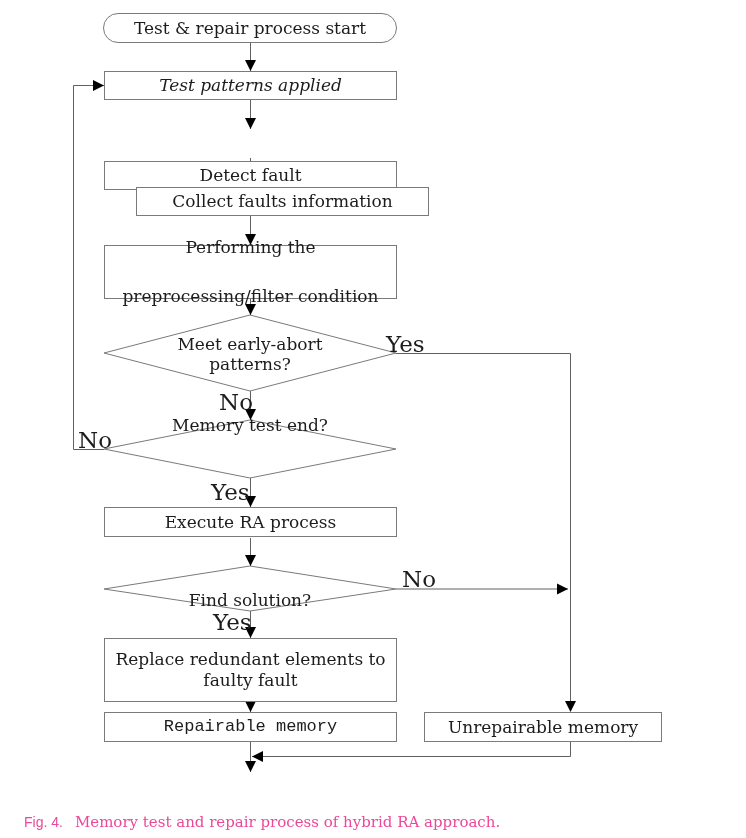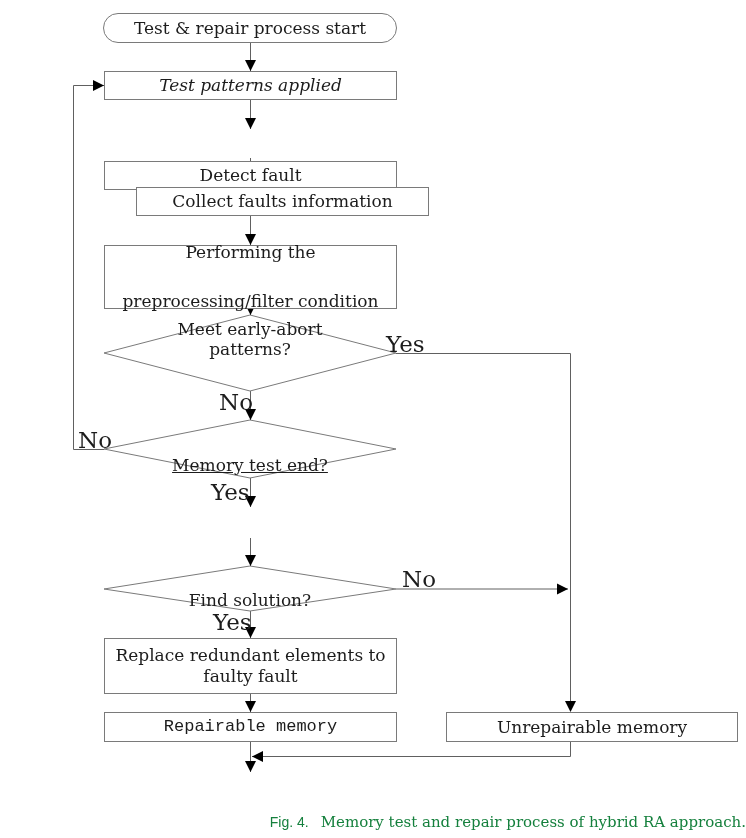--- a/index.html
+++ b/index.html
@@ -31,42 +31,42 @@
     text-align:center;
     font-size:17px;line-height:1.2;
     pointer-events:none;
   }
   .elabel{position:absolute;font-size:23px;line-height:1;}
   
   #n-start        {left:103px;top:13px; width:294px;height:30px;}
   #n-test-patterns{left:104px;top:71px; width:293px;height:29px;font-style:italic;}
   #n-detect       {left:104px;top:129px;width:293px;height:29px;margin-top:32px;}
   #n-collect      {left:104px;top:187px;width:293px;height:29px;margin-left:32px;}
-  #n-preprocess   {left:104px;top:245px;width:293px;height:64px;gap:28px;}
+  #n-preprocess   {left:104px;top:245px;width:293px;height:54px;gap:28px;}
   #n-execute      {left:104px;top:507px;width:293px;height:30px;}
-  #n-replace      {left:104px;top:638px;width:293px;height:56px;}
+  #n-replace      {left:104px;top:638px;width:293px;height:64px;}
   #n-repairable   {left:104px;top:712px;width:293px;height:30px;font-family:Liberation Mono, monospace;}
-  #n-unrepairable {left:446px;top:712px;width:292px;height:30px;justify-content:center;}
+  #n-unrepairable {left:424px;top:712px;width:238px;height:30px;justify-content:center;}
   #n-end          {left:103px;top:772px;width:289px;height:29px;}
   
-  #dl-early  {left:140px;top:301px;width:220px;height:76px;text-align:center;}
-  #dl-memtest{left:140px;top:436px;width:220px;height:58px;text-decoration:underline;}
+  #dl-early  {left:140px;top:316px;width:220px;height:76px;text-align:center;}
+  #dl-memtest{left:140px;top:396px;width:220px;height:58px;}
   #dl-find   {left:140px;top:578px;width:220px;height:45px;}
   
   #el-yes1{left:386px;top:333px;}
   #el-no1 {left:219px;top:391px;}
   #el-no2 {left:78px; top:429px;}
   #el-yes2{left:211px;top:481px;}
   #el-no3 {left:402px;top:568px;}
   #el-yes3{left:213px;top:611px;}
   .caption{
     position:absolute;left:24px;right:0;top:813px;
-    text-align:right;
+    text-align:left;
     font-size:15px;
-    color:#15803d;
+    color:#ec4899;
     white-space:nowrap;
   }
   .caption .fig-label{
     font-family:"Liberation Sans","DejaVu Sans",sans-serif;
     font-size:14px;
     margin-right:12px;
   }
   .caption .fig-text{font-family:"DejaVu Serif","Liberation Serif",serif;}
 </style>
 </head>
@@ -133,20 +133,23 @@
 
   <div class="node" id="n-collect">
     <span>Collect faults information</span>
   </div>
 
   <div class="node" id="n-preprocess">
     <span>Performing the</span>
     <span>preprocessing/filter condition</span>
   </div>
 
+  <div class="node" id="n-execute">
+    <span>Execute RA process</span>
+  </div>
 
   <div class="node" id="n-replace">
     <span>Replace redundant elements to</span>
     <span>faulty fault</span>
   </div>
 
   <div class="node" id="n-repairable">
     <span>Repairable memory</span>
   </div>
 

